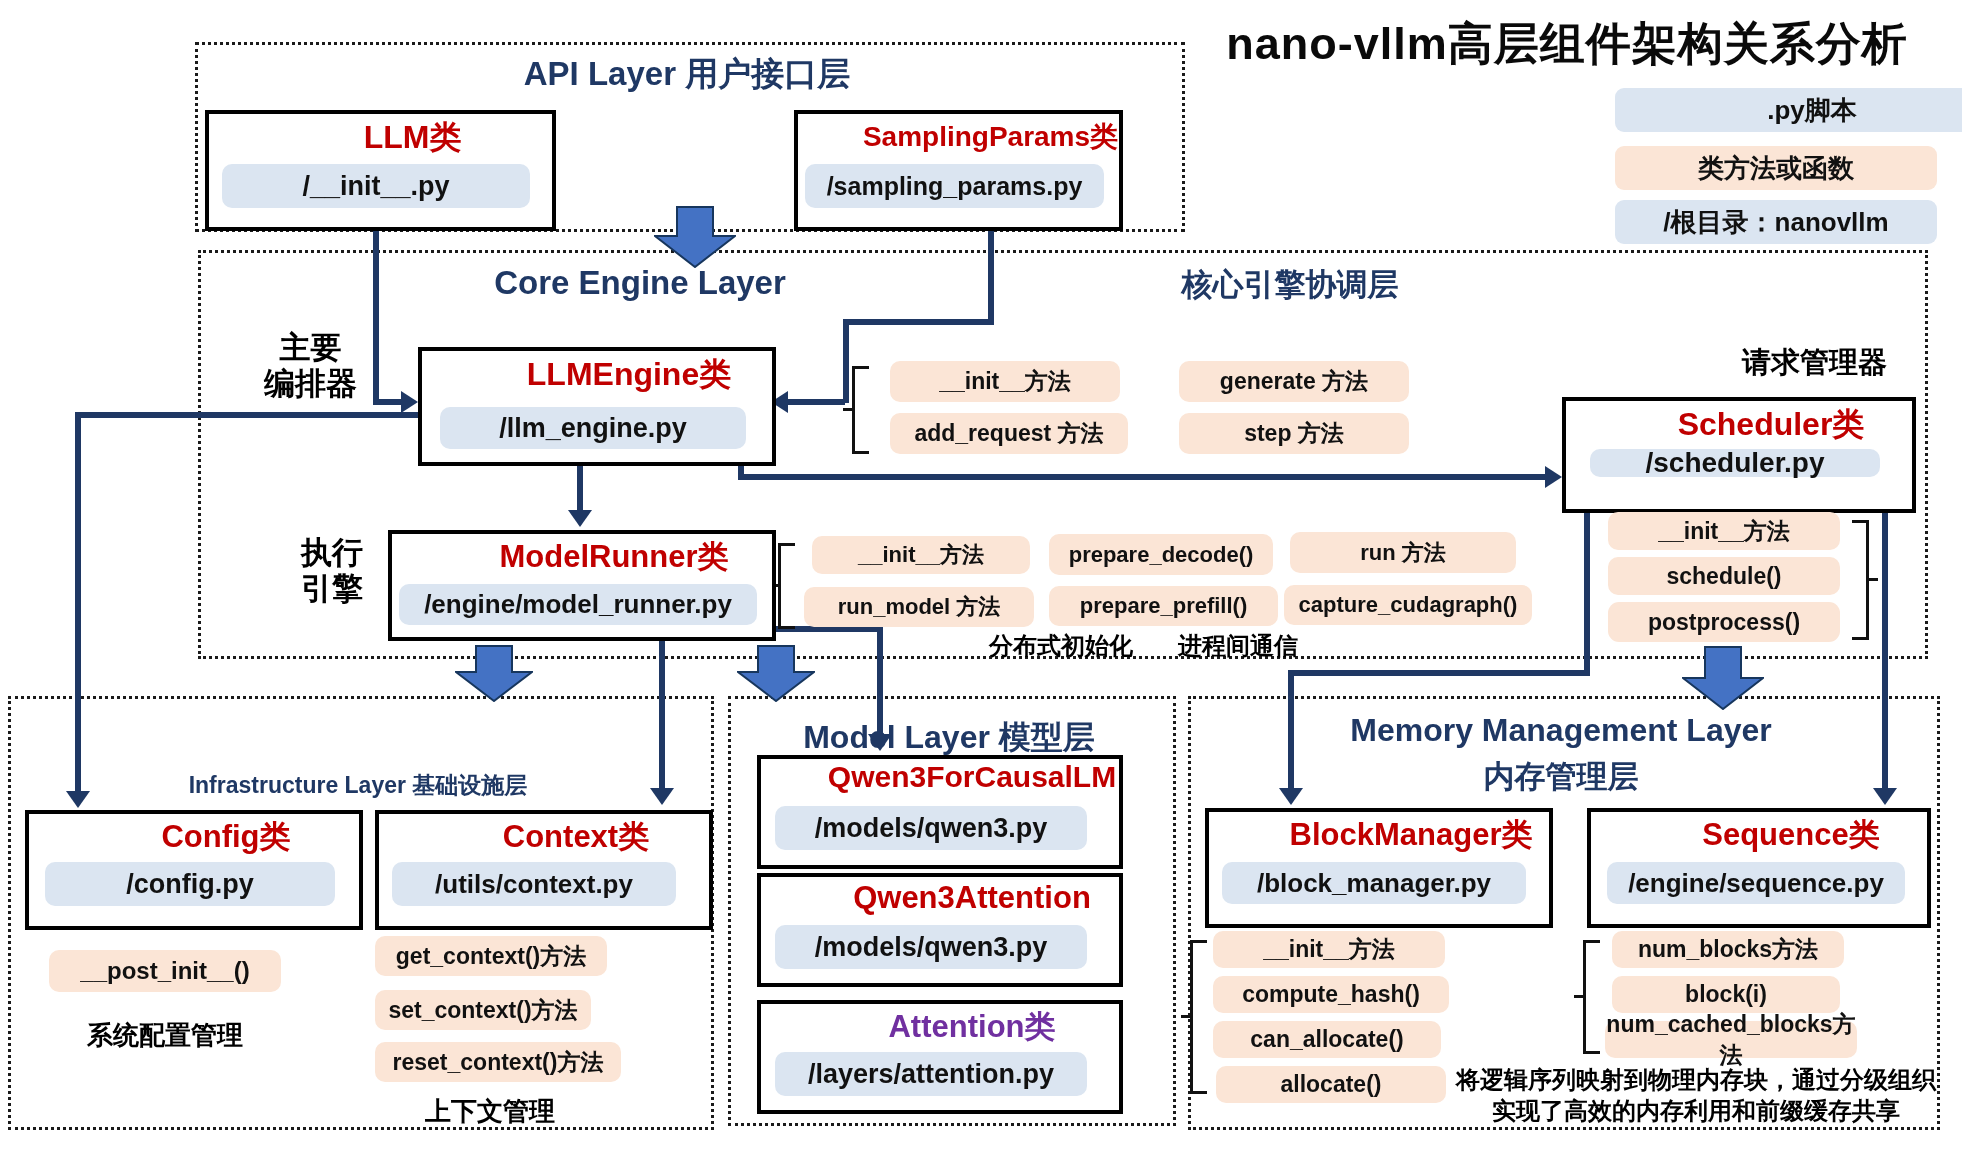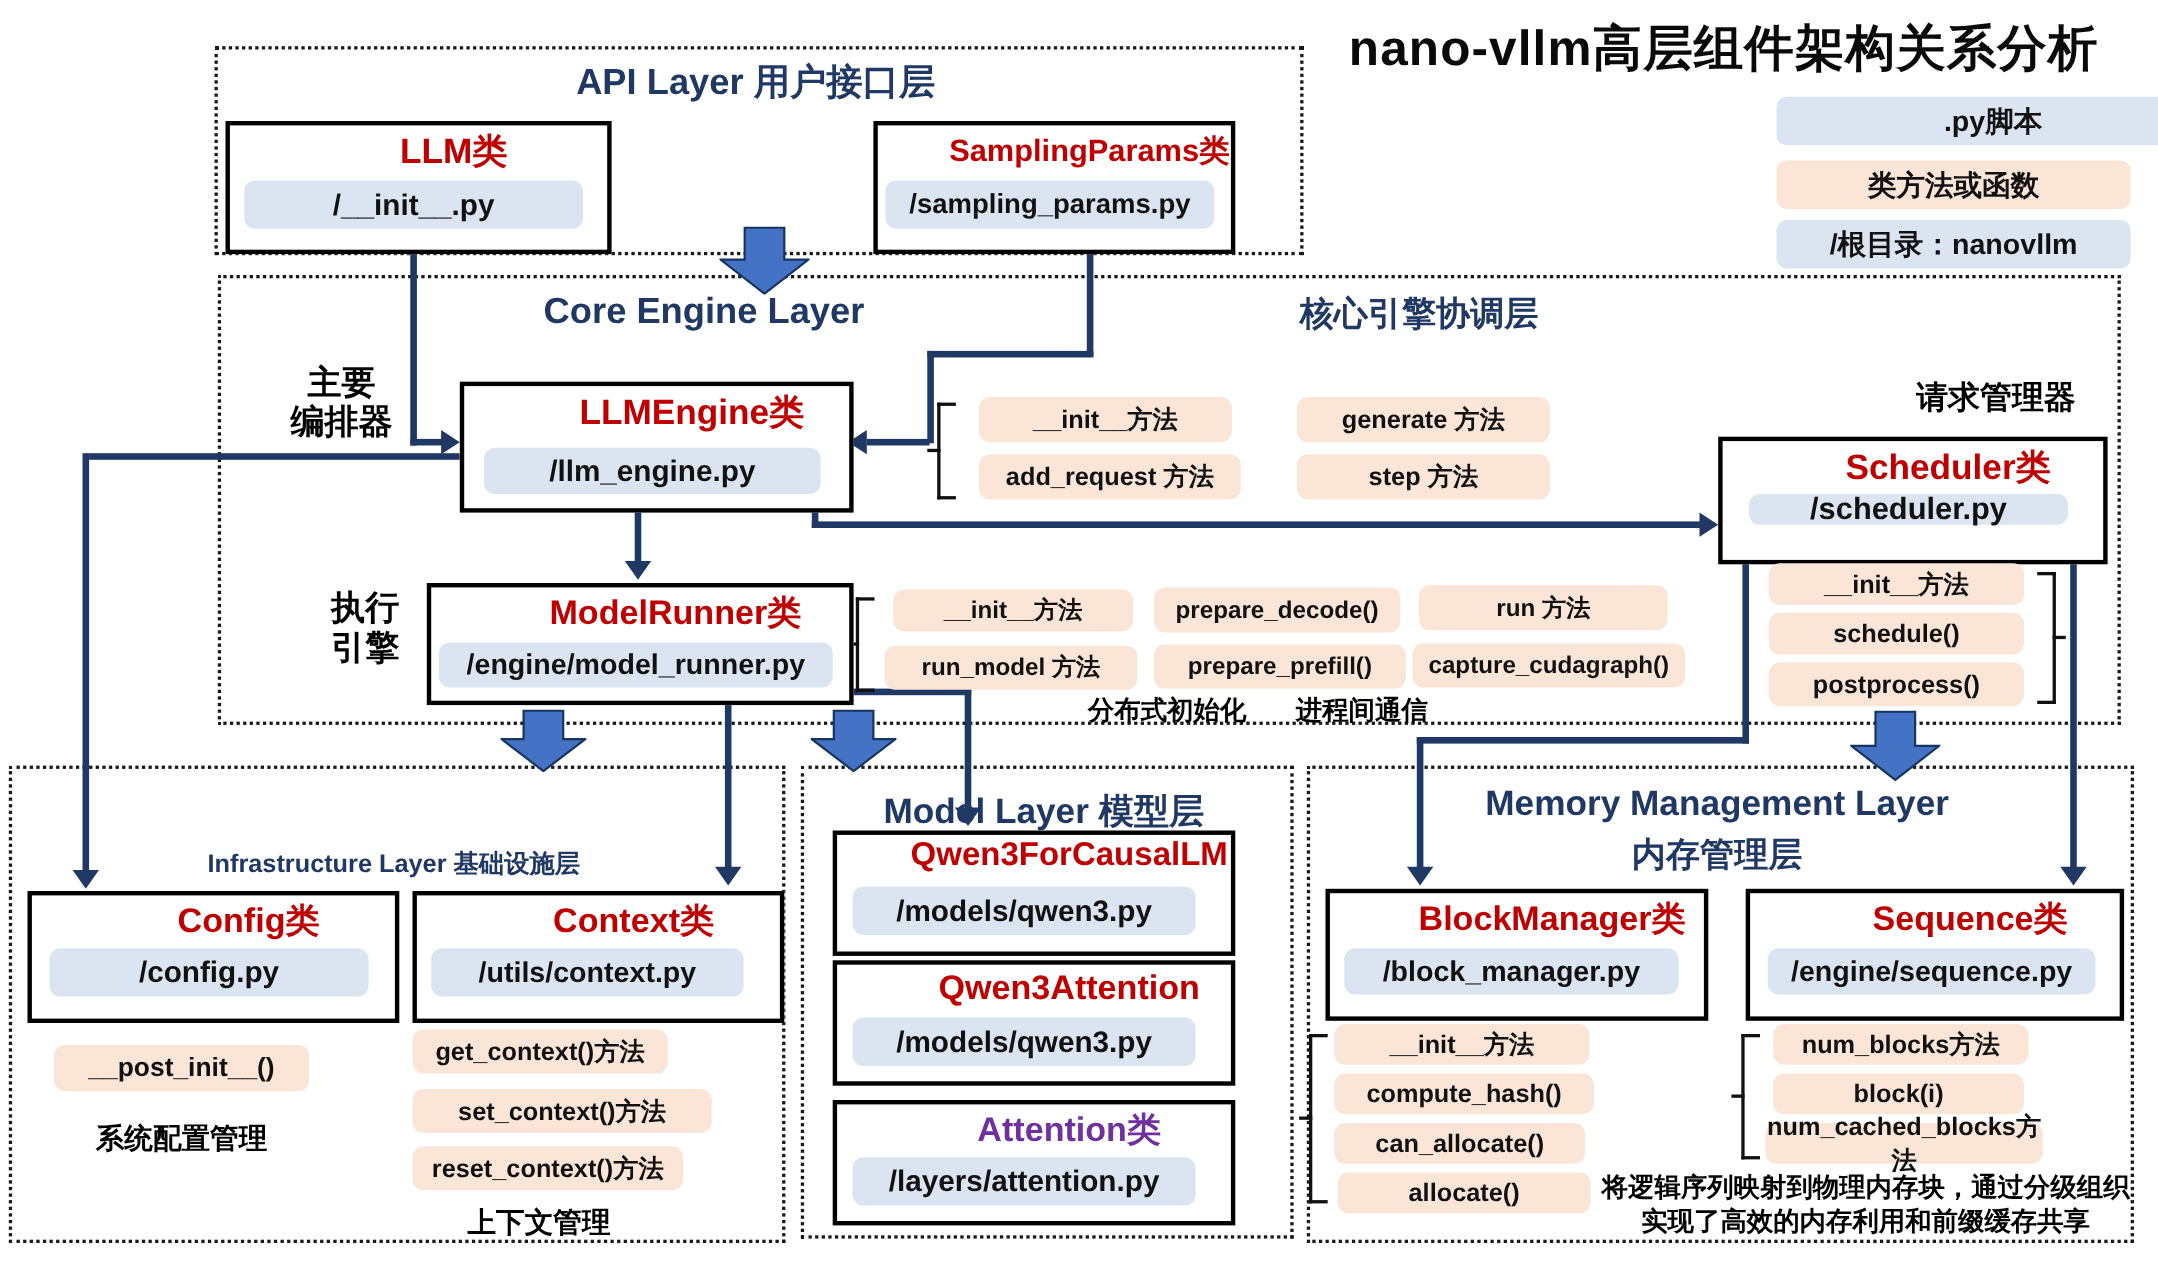--- a/index.html
+++ b/index.html
@@ -166,21 +166,21 @@
   <div class="cbox" style="left:25px;top:810px;width:330px;height:112px;"></div>
   <div class="cname" style="left:25px;top:816px;width:330px;font-size:31px;">Config类</div>
   <div class="pill pill-blue" style="left:45px;top:862px;width:290px;height:44px;font-size:27px;">/config.py</div>
   <div class="pill pill-peach" style="left:49px;top:950px;width:232px;height:42px;font-size:24px;">__post_init__()</div>
   <div class="note" style="left:55px;top:1018px;width:220px;font-size:26px;">系统配置管理</div>
 
   <div class="cbox" style="left:375px;top:810px;width:330px;height:112px;"></div>
   <div class="cname" style="left:375px;top:816px;width:330px;font-size:31px;">Context类</div>
   <div class="pill pill-blue" style="left:392px;top:862px;width:284px;height:44px;font-size:26px;">/utils/context.py</div>
   <div class="pill pill-peach" style="left:375px;top:936px;width:232px;height:40px;font-size:23px;">get_context()方法</div>
-  <div class="pill pill-peach" style="left:375px;top:990px;width:272px;height:40px;font-size:23px;">set_context()方法</div>
+  <div class="pill pill-peach" style="left:375px;top:990px;width:216px;height:40px;font-size:23px;">set_context()方法</div>
   <div class="pill pill-peach" style="left:375px;top:1042px;width:246px;height:40px;font-size:23px;">reset_context()方法</div>
   <div class="note" style="left:400px;top:1094px;width:180px;font-size:26px;">上下文管理</div>
 
   <div class="cbox" style="left:757px;top:755px;width:358px;height:106px;"></div>
   <div class="cname" style="left:757px;top:760px;width:358px;font-size:30px;">Qwen3ForCausalLM</div>
   <div class="pill pill-blue" style="left:775px;top:806px;width:312px;height:44px;font-size:27px;">/models/qwen3.py</div>
 
   <div class="cbox" style="left:757px;top:873px;width:358px;height:106px;"></div>
   <div class="cname" style="left:757px;top:880px;width:358px;font-size:31px;">Qwen3Attention</div>
   <div class="pill pill-blue" style="left:775px;top:925px;width:312px;height:44px;font-size:27px;">/models/qwen3.py</div>

